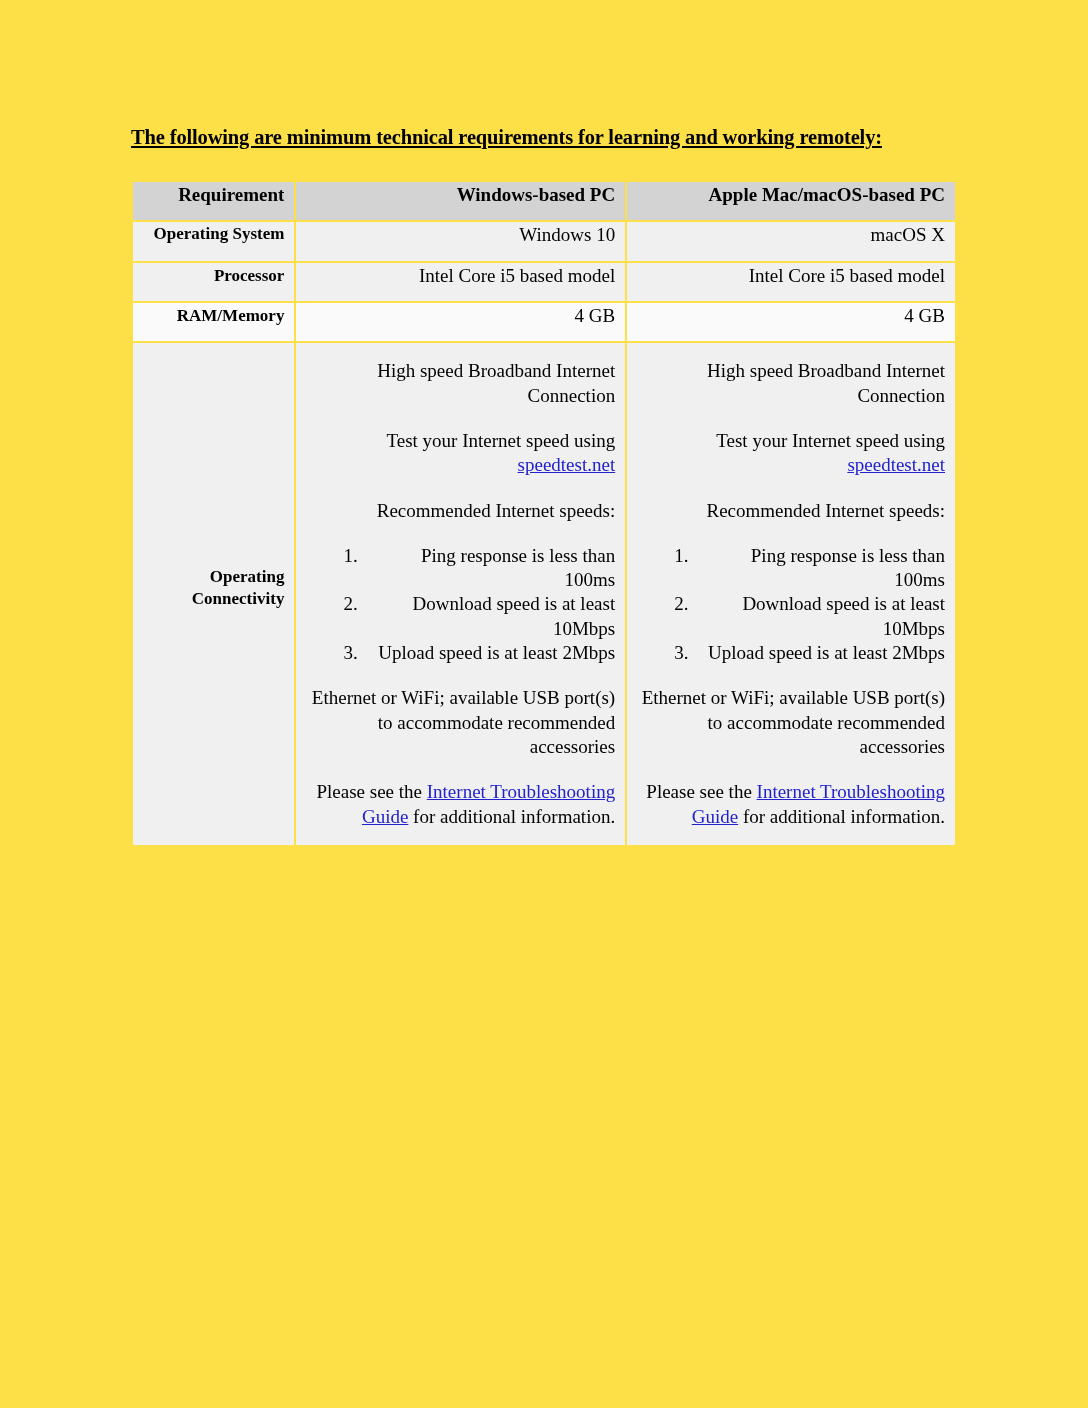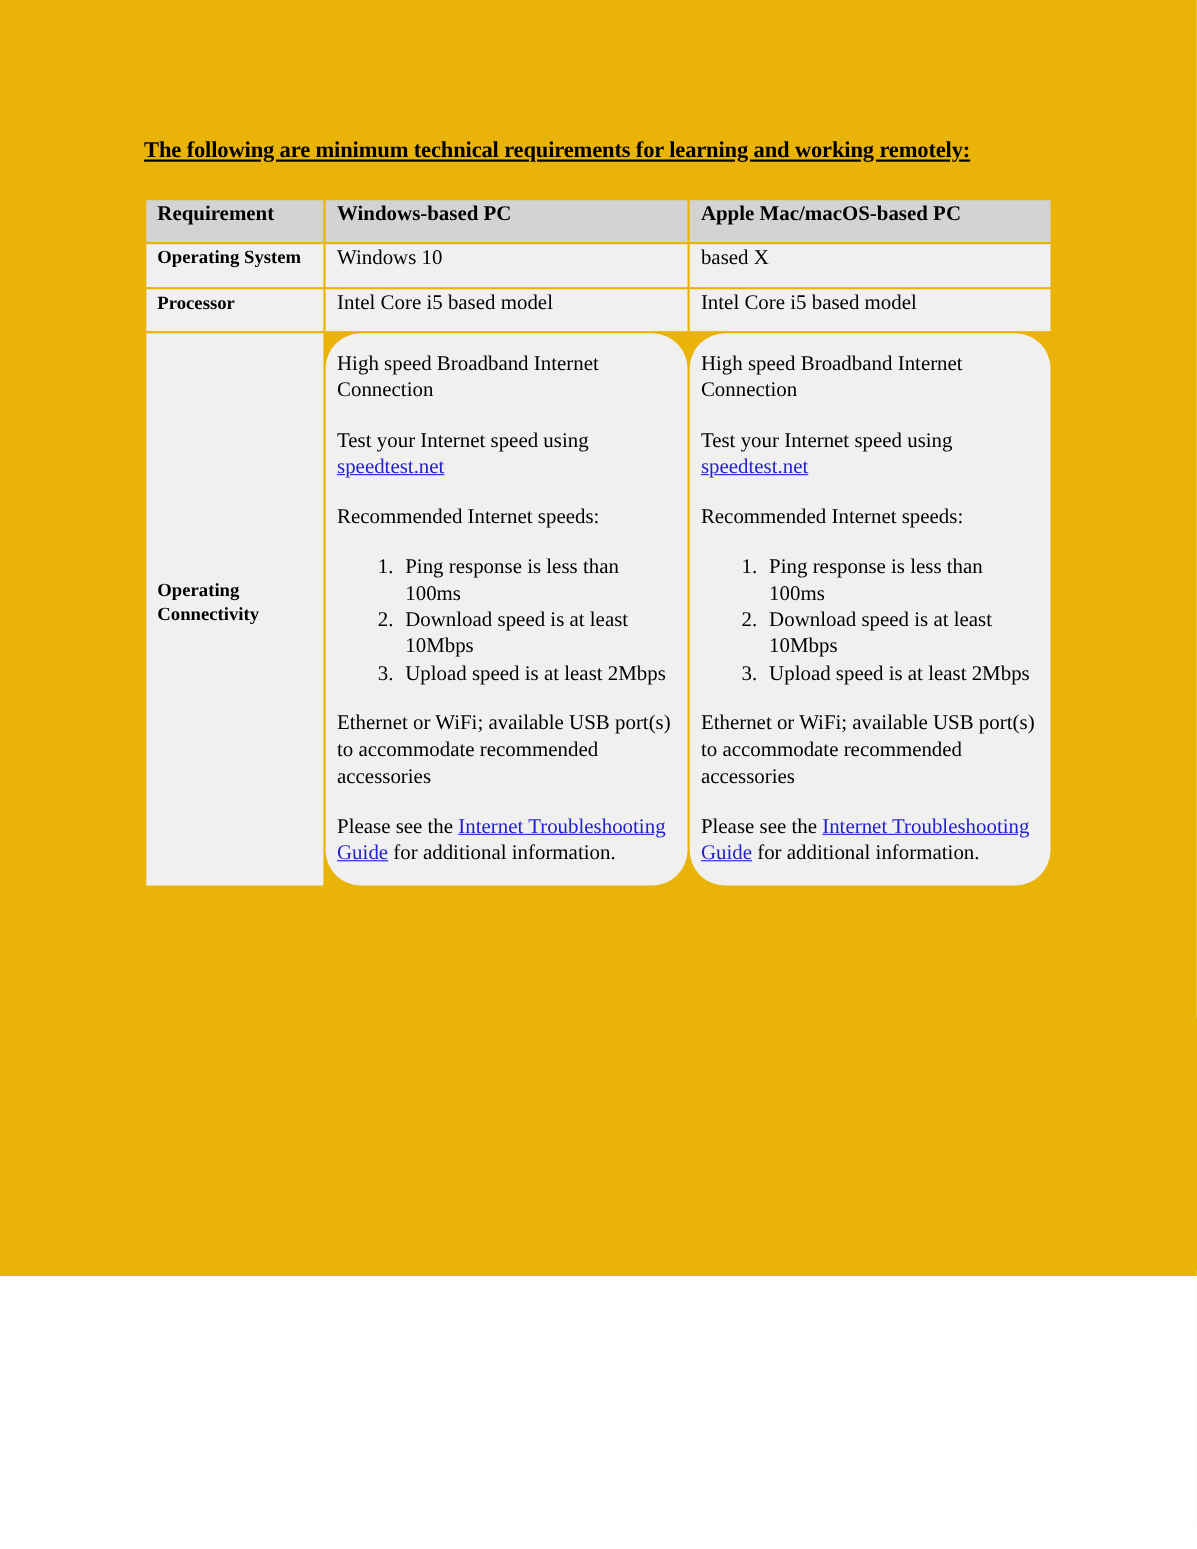--- a/index.html
+++ b/index.html
@@ -10,22 +10,23 @@
   body {
     width: 1088px;
     height: 1408px;
     font-family: "Liberation Serif", "DejaVu Serif", serif;
     color: #000000;
     overflow: hidden;
   }
   .page {
     position: relative;
     width: 1088px;
-    height: 1160px;
-    background: #eab308;
+    height: 1408px;
+    background: #fde047;
+    text-align: right;
   }
   .doc-title {
     position: absolute;
     left: 131px;
     top: 126px;
     font-size: 20.5px;
     font-weight: bold;
     letter-spacing: -0.15px;
     text-decoration: underline;
     text-underline-offset: 2px;
@@ -67,21 +68,20 @@
   td.label-cell.mid {
     vertical-align: middle;
   }
   td.body-cell {
     vertical-align: middle;
   }
   td.big-cell {
     vertical-align: top;
     padding-top: 16px;
     padding-bottom: 16px;
-    border-radius: 32px;
   }
   td.big-label {
     vertical-align: middle;
   }
   .para {
     margin: 0 0 21px 0;
   }
   .para:last-child { margin-bottom: 0; }
   ol.speeds {
     margin: 0 0 21px 0;
@@ -116,30 +116,35 @@
         <td>Windows-based PC</td>
         <td>Apple Mac/macOS-based PC</td>
       </tr>
     </thead>
 
     <tbody>
 
       <tr class="row-shade">
         <td class="label-cell">Operating System</td>
         <td class="body-cell">Windows 10</td>
-        <td class="body-cell">based X</td>
+        <td class="body-cell">macOS X</td>
       </tr>
 
 
       <tr class="row-shade">
         <td class="label-cell mid">Processor</td>
         <td class="body-cell">Intel Core i5 based model</td>
         <td class="body-cell">Intel Core i5 based model</td>
       </tr>
 
+      <tr class="row-light">
+        <td class="label-cell mid">RAM/Memory</td>
+        <td class="body-cell">4 GB</td>
+        <td class="body-cell">4 GB</td>
+      </tr>
 
       <tr class="row-shade">
         <td class="label-cell big-label">Operating Connectivity</td>
 
         <td class="big-cell">
           <p class="para">High speed Broadband Internet Connection</p>
           <p class="para"><span>Test your Internet speed using </span><a class="doclink" href="#">speedtest.net</a></p>
           <p class="para">Recommended Internet speeds:</p>
           <ol class="speeds">
             <li>Ping response is less than 100ms</li>

